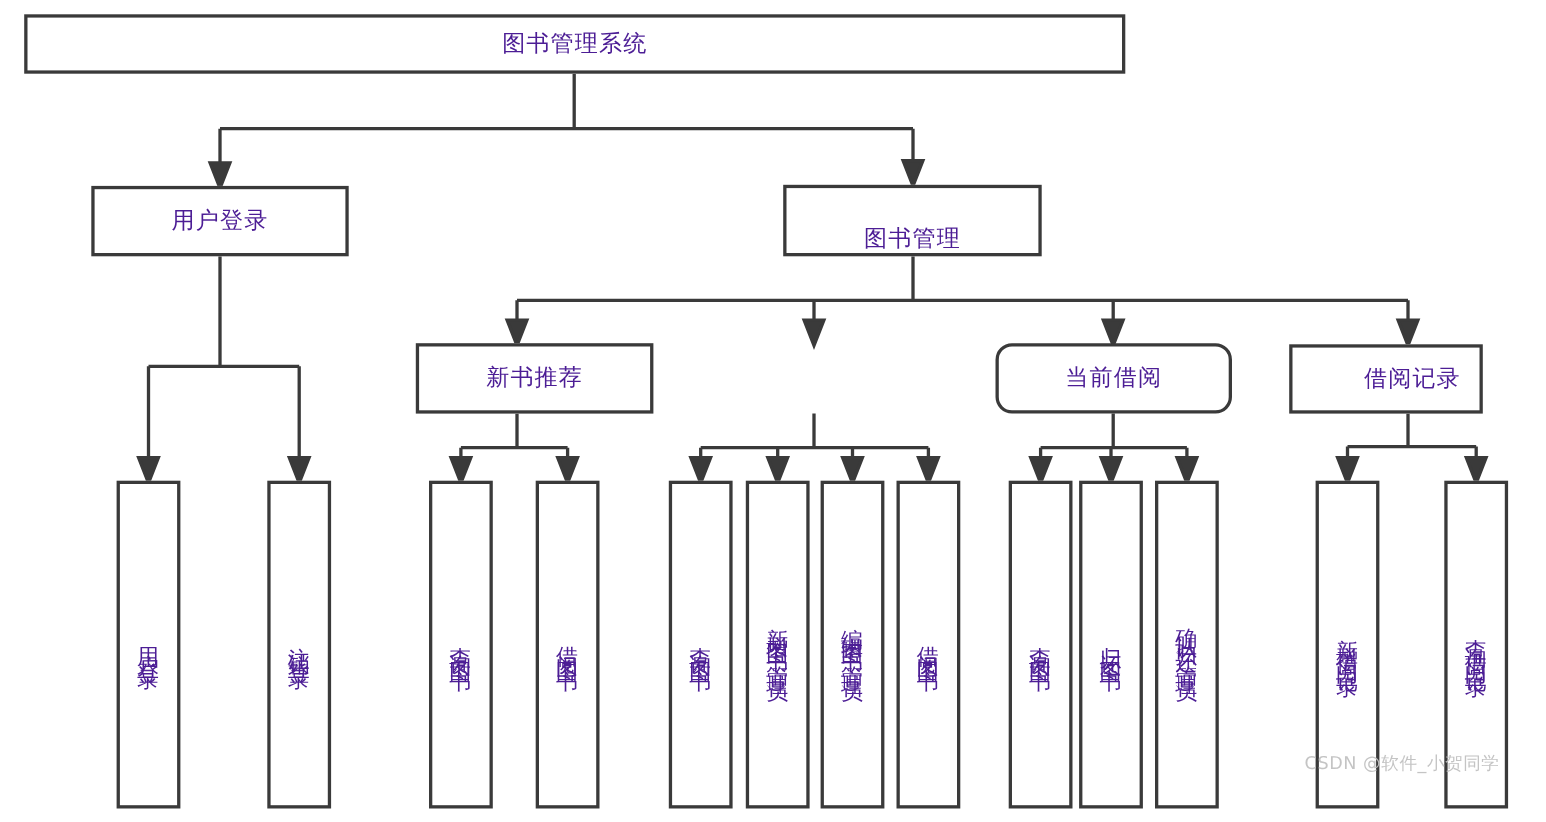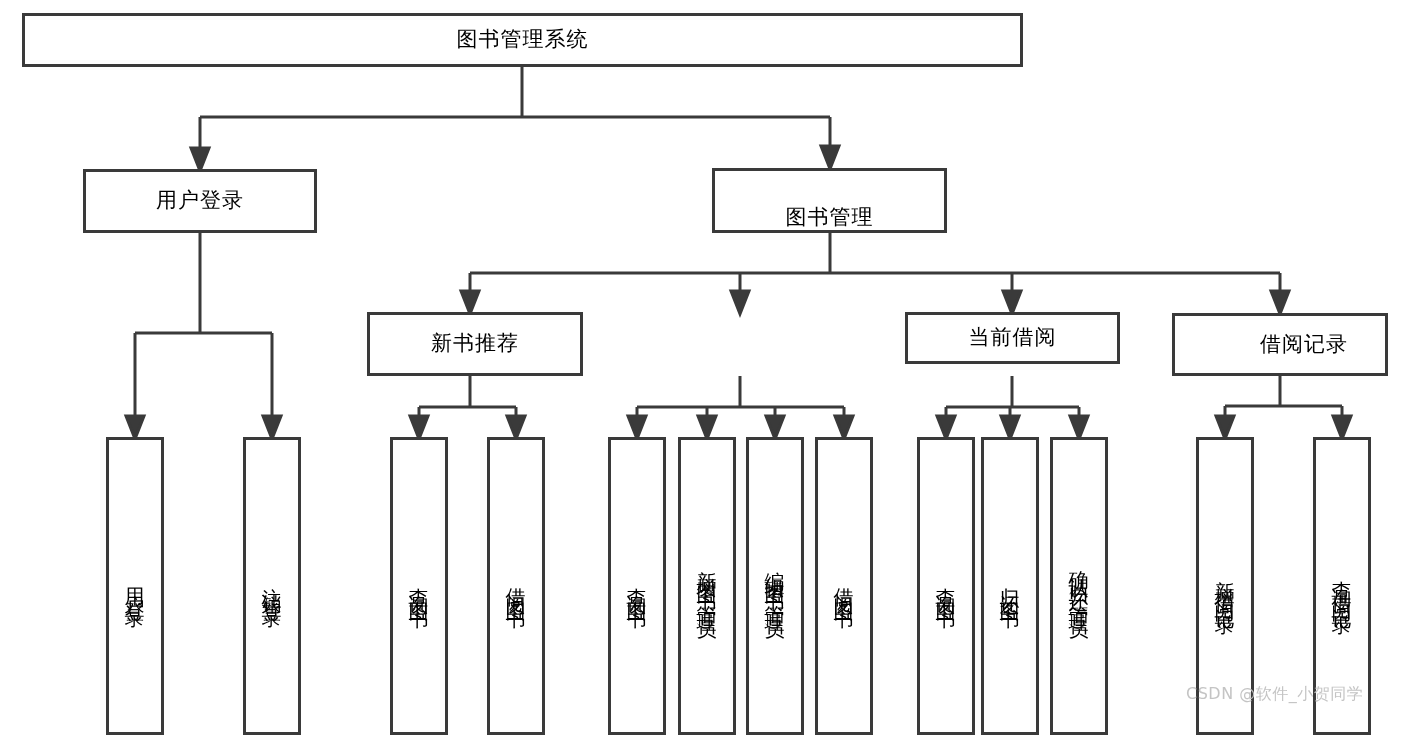--- a/index.html
+++ b/index.html
@@ -10,21 +10,21 @@
     font-family:"DejaVu Sans","Liberation Sans",sans-serif;
     overflow:hidden;
   }
   svg.connectors{position:absolute;left:0;top:0;z-index:0;}
   .box{
     position:absolute;
     background:#ffffff;
     border:3px solid #3a3a3a;
     box-sizing:border-box;
     display:flex;align-items:center;justify-content:center;
-    color:#000000;
+    color:#4c1d95;
     z-index:1;
   }
   .hbox span{
     font-size:21px;
     letter-spacing:1px;
     white-space:nowrap;
     line-height:1.2;
   }
   .vbox span{
     writing-mode:vertical-rl;
@@ -106,27 +106,27 @@
     <span>图书管理系统</span>
   </div>
 
   <div class="box hbox" style="left:83px;top:169px;width:234px;height:64px;">
     <span>用户登录</span>
   </div>
   <div class="box hbox" style="left:712px;top:168px;width:235px;height:65px;align-items:flex-end;">
     <span>图书管理</span>
   </div>
 
-  <div class="box hbox" style="left:367px;top:312px;width:216px;height:64px;">
+  <div class="box hbox" style="left:378px;top:312px;width:216px;height:64px;">
     <span>新书推荐</span>
   </div>
-  <div class="box hbox" style="left:905px;top:312px;width:215px;height:52px;">
+  <div class="box hbox" style="left:905px;top:312px;width:215px;height:64px;border-radius:15px;">
     <span>当前借阅</span>
   </div>
-  <div class="box hbox" style="left:1172px;top:313px;width:216px;height:63px;padding-left:48px;">
+  <div class="box hbox" style="left:1172px;top:313px;width:176px;height:63px;padding-left:48px;">
     <span>借阅记录</span>
   </div>
 
   <div class="box vbox" style="left:106px;top:437px;width:58px;height:298px;">
     <span>用户登录</span>
   </div>
   <div class="box vbox" style="left:243px;top:437px;width:58px;height:298px;">
     <span>注销登录</span>
   </div>
 

